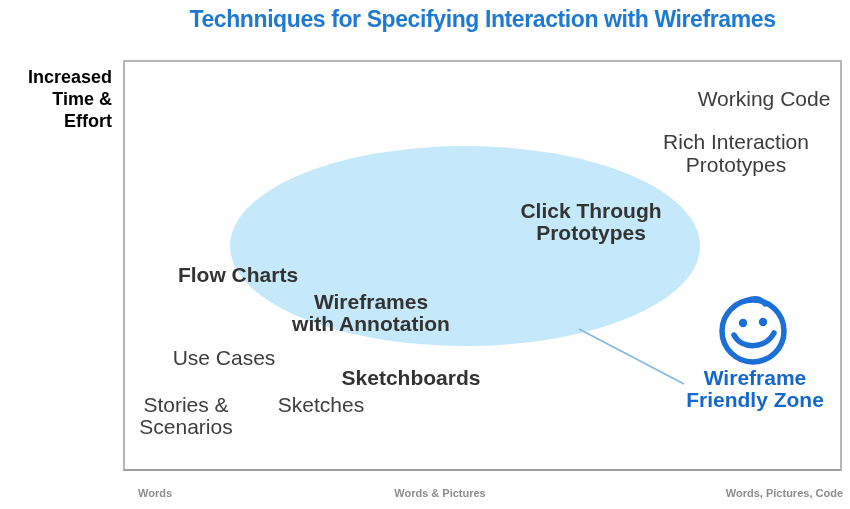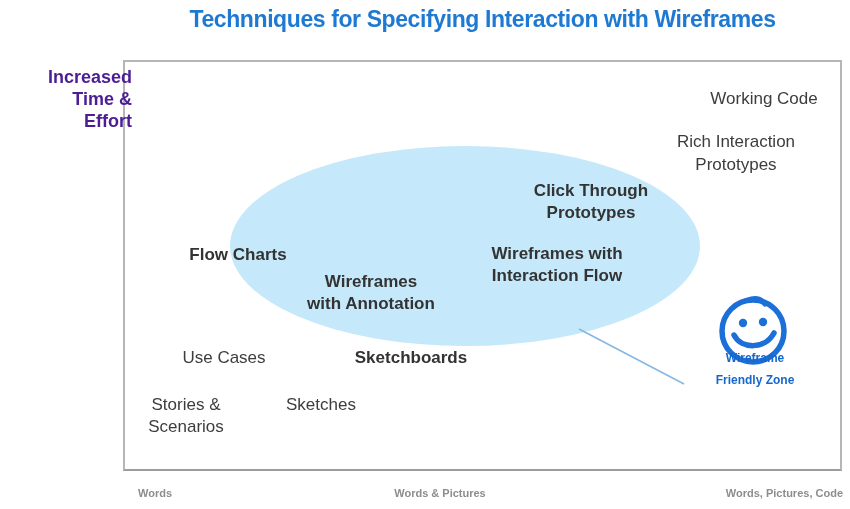--- a/index.html
+++ b/index.html
@@ -6,28 +6,28 @@
   #stage{
     position:relative;
     width:850px;height:509px;
     background:#ffffff;
     font-family:"Liberation Sans",sans-serif;
     overflow:hidden;
   }
   .lbl{
     position:absolute;
     white-space:pre-line;
-    font-size:17px;
+    font-size:21px;
     line-height:22px;
     color:#3d3d3d;
   }
   .center{text-align:center;}
   .right{text-align:right;}
-  .bold-dark{font-weight:bold;color:#333333;}
-  .gray{color:#4c1d95;font-weight:bold;font-size:18px;padding-left:20px;}
+  .bold-dark{font-weight:bold;color:#333333;margin-top:20px;}
+  .gray{color:#000000;font-weight:bold;font-size:18px;}
   .axis-x{color:#8d8d8d;font-weight:bold;font-size:11px;}
   .page-title{
     position:absolute;
     left:123px;top:6px;width:719px;
     text-align:center;
     font-size:23px;font-weight:bold;
     letter-spacing:-0.4px;
     color:#1e79d3;
     white-space:nowrap;
   }
@@ -47,23 +47,23 @@
   }
   .overlay-svg{
     position:absolute;left:0;top:0;width:850px;height:509px;
     pointer-events:none;
   }
   .smiley{
     position:absolute;left:717px;top:294px;width:72px;height:74px;
   }
   .zone-label{
     position:absolute;
-    left:680px;top:347px;width:150px;
+    left:680px;top:367px;width:150px;
     text-align:center;
-    font-size:12px;line-height:22px;
+    font-size:21px;line-height:22px;
     font-weight:bold;
     color:#1667cd;
     white-space:pre-line;
   }
 </style>
 </head>
 <body>
 
 <div id="stage">
 
@@ -86,22 +86,20 @@
   <div class="lbl center" style="left:164px;top:347px;width:120px;">Use Cases</div>
   <div class="lbl center" style="left:126px;top:394px;width:120px;">Stories &amp;
 Scenarios</div>
   <div class="lbl center" style="left:261px;top:394px;width:120px;">Sketches</div>
 
   <div class="lbl bold-dark center" style="left:516px;top:180px;width:150px;">Click Through
 Prototypes</div>
   <div class="lbl bold-dark center" style="left:168px;top:244px;width:140px;">Flow Charts</div>
   <div class="lbl bold-dark center" style="left:286px;top:271px;width:170px;">Wireframes
 with Annotation</div>
-  <div class="lbl bold-dark center" style="left:472px;top:243px;width:170px;">Wireframes with
-Interaction Flow</div>
   <div class="lbl bold-dark center" style="left:336px;top:347px;width:150px;">Sketchboards</div>
 
   <svg class="overlay-svg">
     <line x1="579" y1="329" x2="684" y2="384" stroke="#85b7e3" stroke-width="1.5"></line>
   </svg>
 
   <svg class="smiley" viewBox="0 0 72 74">
     <g stroke="#1b6fd6" fill="none" stroke-linecap="round">
       <circle cx="36" cy="37" r="31" stroke-width="5.5"></circle>
       <path d="M 30 6.5 C 38 3, 44 4.5, 48 10" stroke-width="5"></path>

